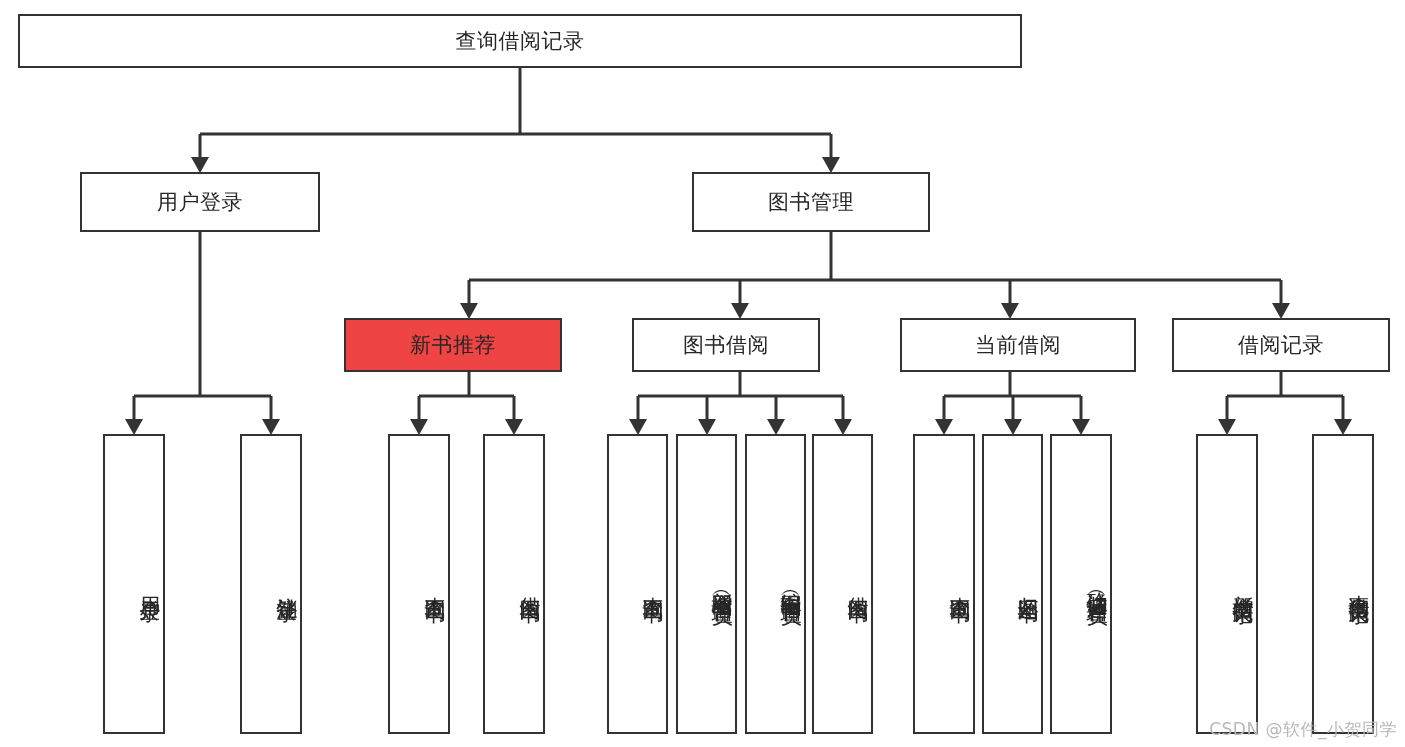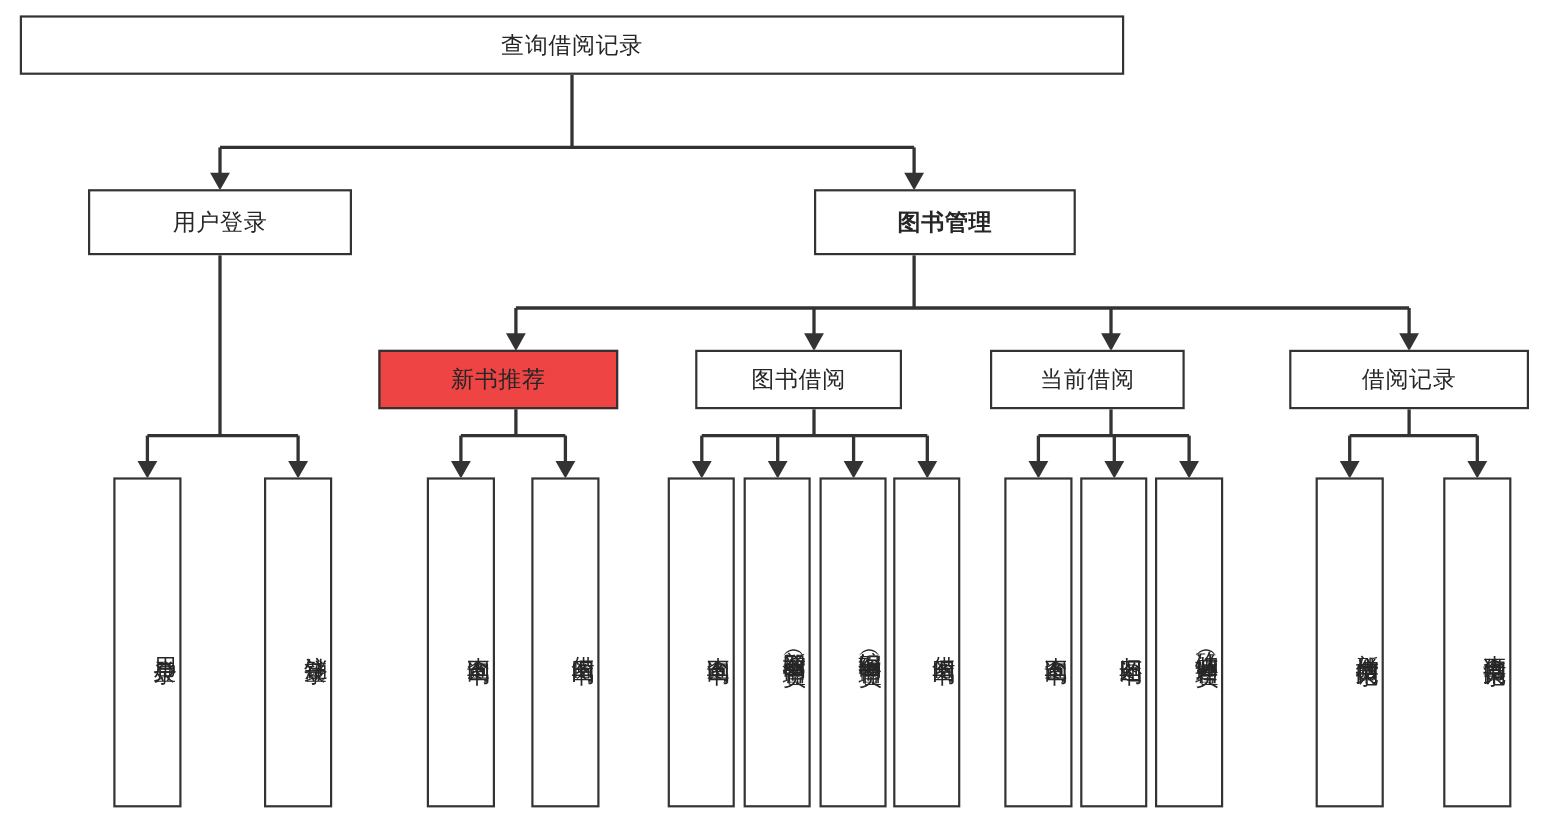--- a/index.html
+++ b/index.html
@@ -127,30 +127,30 @@
       <polygon points="1334,419 1352,419 1343,435" fill="#333333"></polygon>
     </svg>
 
   <div id="node-layer">
       <div class="node horizontal" style="left: 18px; top: 14px; width: 1004px; height: 54px; border-color: rgb(51, 51, 51); background: rgb(255, 255, 255); color: rgb(38, 38, 38);">
         <span class="node-label">查询借阅记录</span>
       </div>
       <div class="node horizontal" style="left: 80px; top: 172px; width: 240px; height: 60px; border-color: rgb(51, 51, 51); background: rgb(255, 255, 255); color: rgb(38, 38, 38);">
         <span class="node-label">用户登录</span>
       </div>
-      <div class="node horizontal" style="left: 740px; top: 172px; width: 238px; height: 60px; border-color: rgb(51, 51, 51); background: rgb(255, 255, 255); color: rgb(38, 38, 38); font-weight: bold;">
+      <div class="node horizontal" style="left: 692px; top: 172px; width: 238px; height: 60px; border-color: rgb(51, 51, 51); background: rgb(255, 255, 255); color: rgb(38, 38, 38);">
         <span class="node-label">图书管理</span>
       </div>
       <div class="node horizontal" style="left: 344px; top: 318px; width: 218px; height: 54px; border-color: rgb(51, 51, 51); background: #ef4444; color: rgb(38, 38, 38);">
         <span class="node-label">新书推荐</span>
       </div>
       <div class="node horizontal" style="left: 632px; top: 318px; width: 188px; height: 54px; border-color: rgb(51, 51, 51); background: rgb(255, 255, 255); color: rgb(38, 38, 38);">
         <span class="node-label">图书借阅</span>
       </div>
-      <div class="node horizontal" style="left: 900px; top: 318px; width: 177px; height: 54px; border-color: rgb(51, 51, 51); background: rgb(255, 255, 255); color: rgb(38, 38, 38);">
+      <div class="node horizontal" style="left: 900px; top: 318px; width: 236px; height: 54px; border-color: rgb(51, 51, 51); background: rgb(255, 255, 255); color: rgb(38, 38, 38);">
         <span class="node-label">当前借阅</span>
       </div>
       <div class="node horizontal" style="left: 1172px; top: 318px; width: 218px; height: 54px; border-color: rgb(51, 51, 51); background: rgb(255, 255, 255); color: rgb(38, 38, 38);">
         <span class="node-label">借阅记录</span>
       </div>
       <div class="node vertical" style="left: 103px; top: 434px; width: 62px; height: 300px; border-color: rgb(51, 51, 51); background: rgb(255, 255, 255); color: rgb(38, 38, 38);">
         <span class="node-label">用户登录</span>
       </div>
       <div class="node vertical" style="left: 240px; top: 434px; width: 62px; height: 300px; border-color: rgb(51, 51, 51); background: rgb(255, 255, 255); color: rgb(38, 38, 38);">
         <span class="node-label">注销登录</span>
@@ -183,13 +183,14 @@
         <span class="node-label">确认归还（管理员）</span>
       </div>
       <div class="node vertical" style="left: 1196px; top: 434px; width: 62px; height: 300px; border-color: rgb(51, 51, 51); background: rgb(255, 255, 255); color: rgb(38, 38, 38);">
         <span class="node-label">新增借阅记录</span>
       </div>
       <div class="node vertical" style="left: 1312px; top: 434px; width: 62px; height: 300px; border-color: rgb(51, 51, 51); background: rgb(255, 255, 255); color: rgb(38, 38, 38);">
         <span class="node-label">查询借阅记录</span>
       </div>
     </div>
 
+  <div id="watermark">CSDN @软件_小贺同学</div>
 </div>
 
 </body></html>

